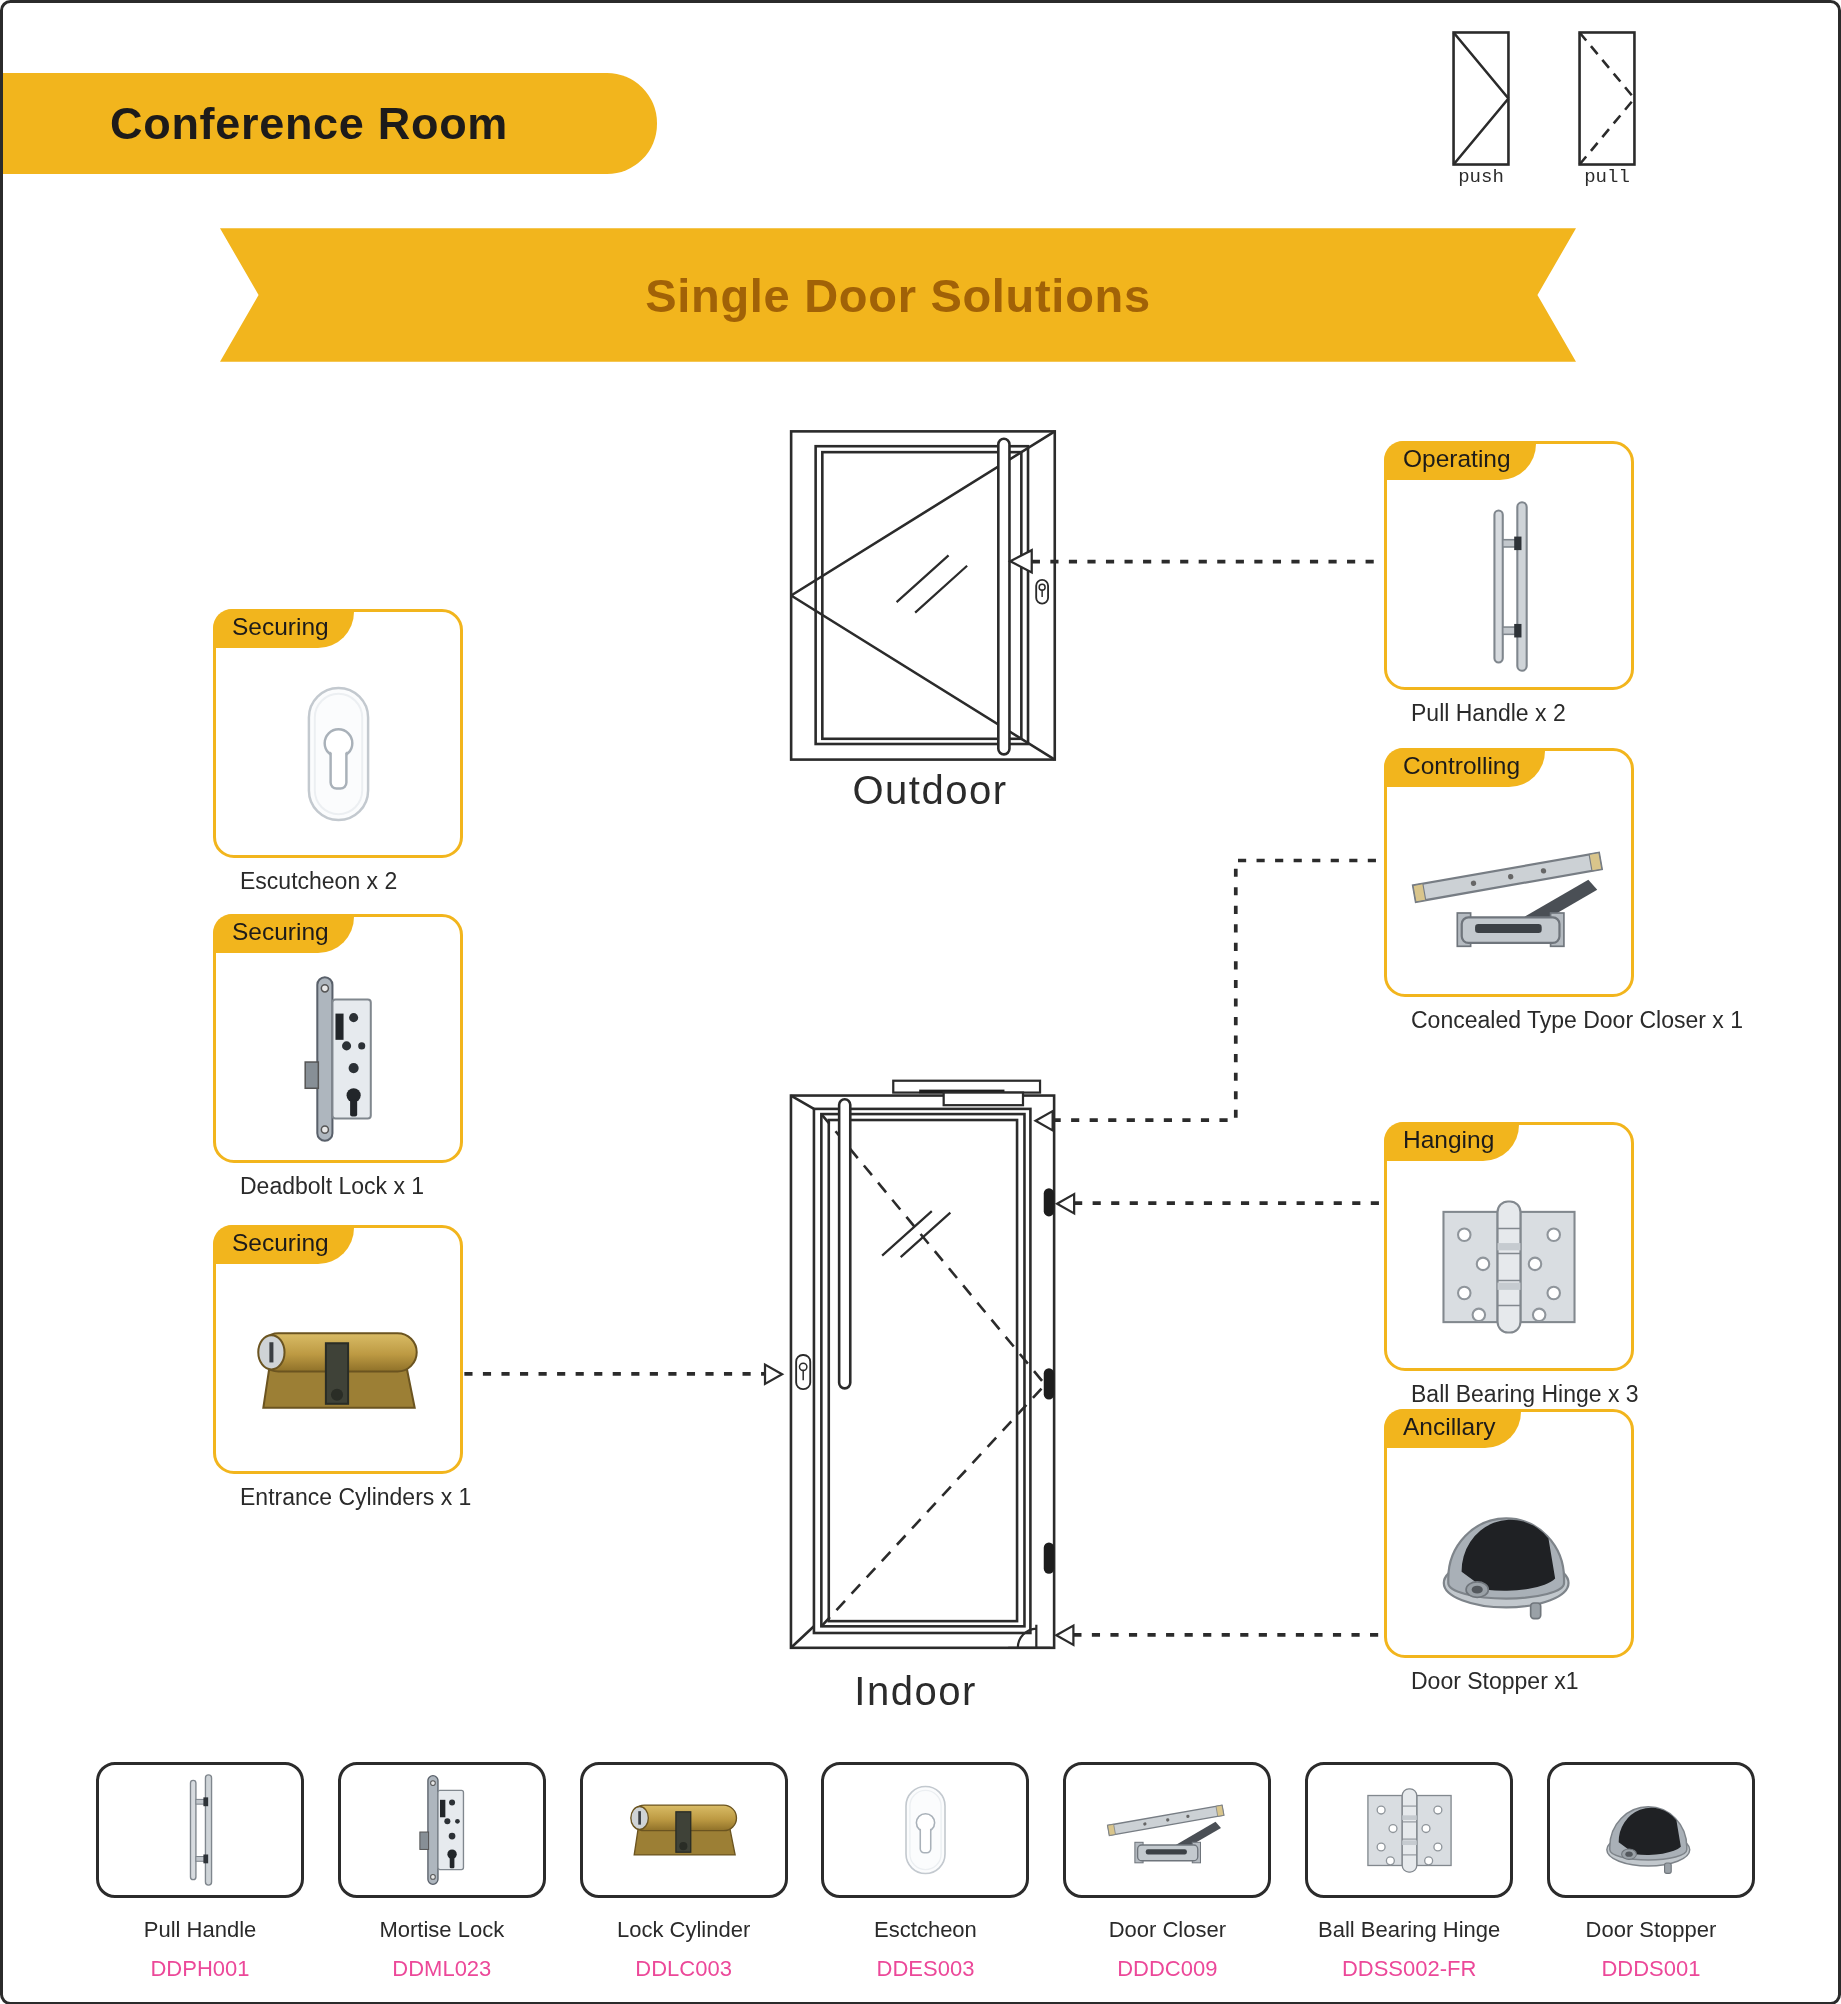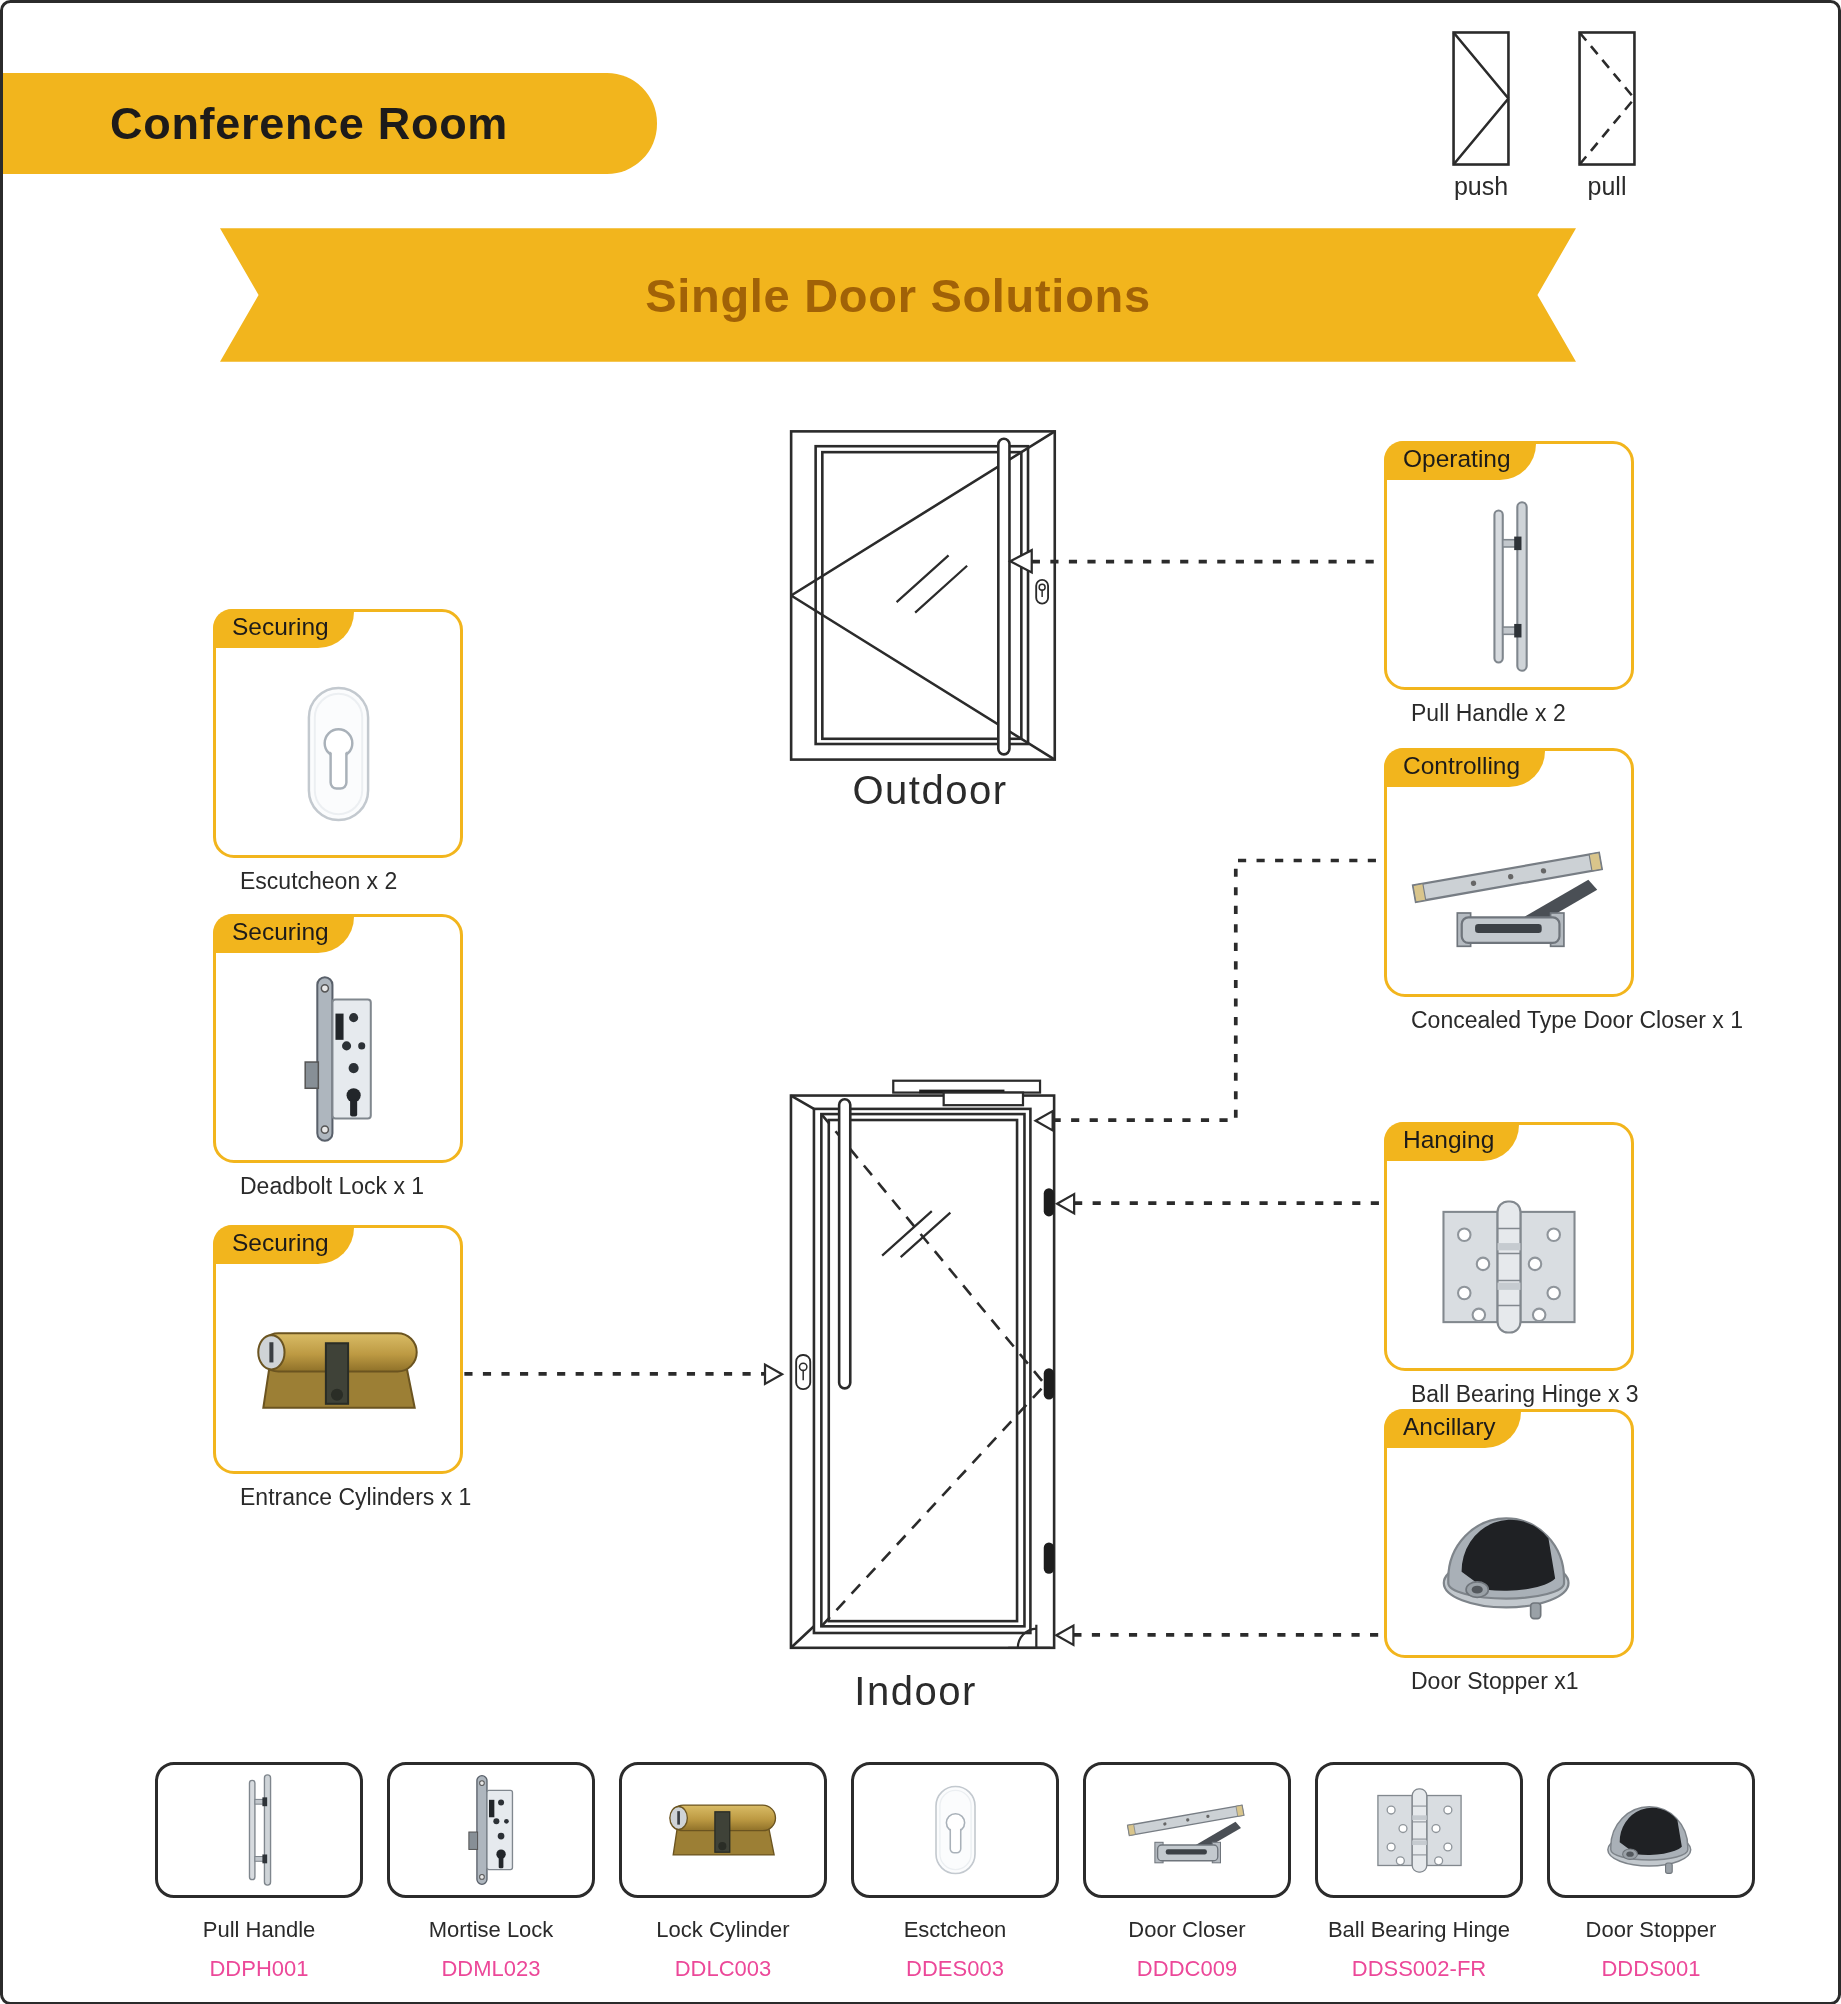--- a/index.html
+++ b/index.html
@@ -11,21 +11,21 @@
   
   .titlebar{
     position:absolute;left:0;top:70px;width:654px;height:101px;
     background:#F2B51D;border-radius:0 50px 50px 0;
     display:flex;align-items:center;padding-left:107px;box-sizing:border-box;
   }
   .titlebar .t{font-size:45px;font-weight:bold;letter-spacing:0.7px;color:#1d1b1a;}
   
   .legend-item{position:absolute;top:28px;width:74px;margin:0;text-align:center;}
   .legend-item svg{display:block;margin:0 auto;}
-  .legend-item figcaption{margin-top:6px;font-size:25px;color:#2b2b2b;}
+  .legend-item figcaption{font-size:19px;color:#2b2b2b;font-family:Liberation Mono, monospace;}
   
   .ribbon{position:absolute;left:217px;top:225px;width:1356px;height:134px;}
   .ribbon .txt{
     position:absolute;left:0;top:0;width:100%;height:100%;
     display:flex;align-items:center;justify-content:center;
     font-size:47px;font-weight:bold;color:#a16207;letter-spacing:0.7px;
   }
   
   .scard{position:absolute;width:250px;}
   .scard-box{
@@ -36,21 +36,21 @@
   .scard-tab{
     position:absolute;left:-3px;top:-3px;height:36px;
     background:#F2B51D;border-radius:19px 0 36px 0;
     display:inline-flex;align-items:center;padding:0 25px 3px 19px;
     font-size:24.5px;color:#1d1b1a;
   }
   .scard-caption{margin:10.4px 0 0 27px;font-size:23px;color:#2a2a2a;white-space:nowrap;}
   
   .doorlabel{position:absolute;text-align:center;font-size:40px;letter-spacing:1.5px;color:#2b2b2b;}
   
-  .catalog{position:absolute;left:93px;top:1759px;width:1659px;display:flex;justify-content:flex-end;gap:24px;}
+  .catalog{position:absolute;left:93px;top:1759px;width:1659px;display:flex;justify-content:space-between;gap:24px;}
   .bitem{width:208px;text-align:center;}
   .bbox{
     width:208px;height:136px;box-sizing:border-box;border:3px solid #2b2b2b;border-radius:19px;
     background:#fff;display:flex;align-items:center;justify-content:center;
   }
   .bname{margin-top:19px;font-size:22px;color:#2a2a2a;white-space:nowrap;}
   .bcode{margin-top:13.4px;font-size:22px;color:#ec4899;}
   
   .abs{position:absolute;}
 </style>

